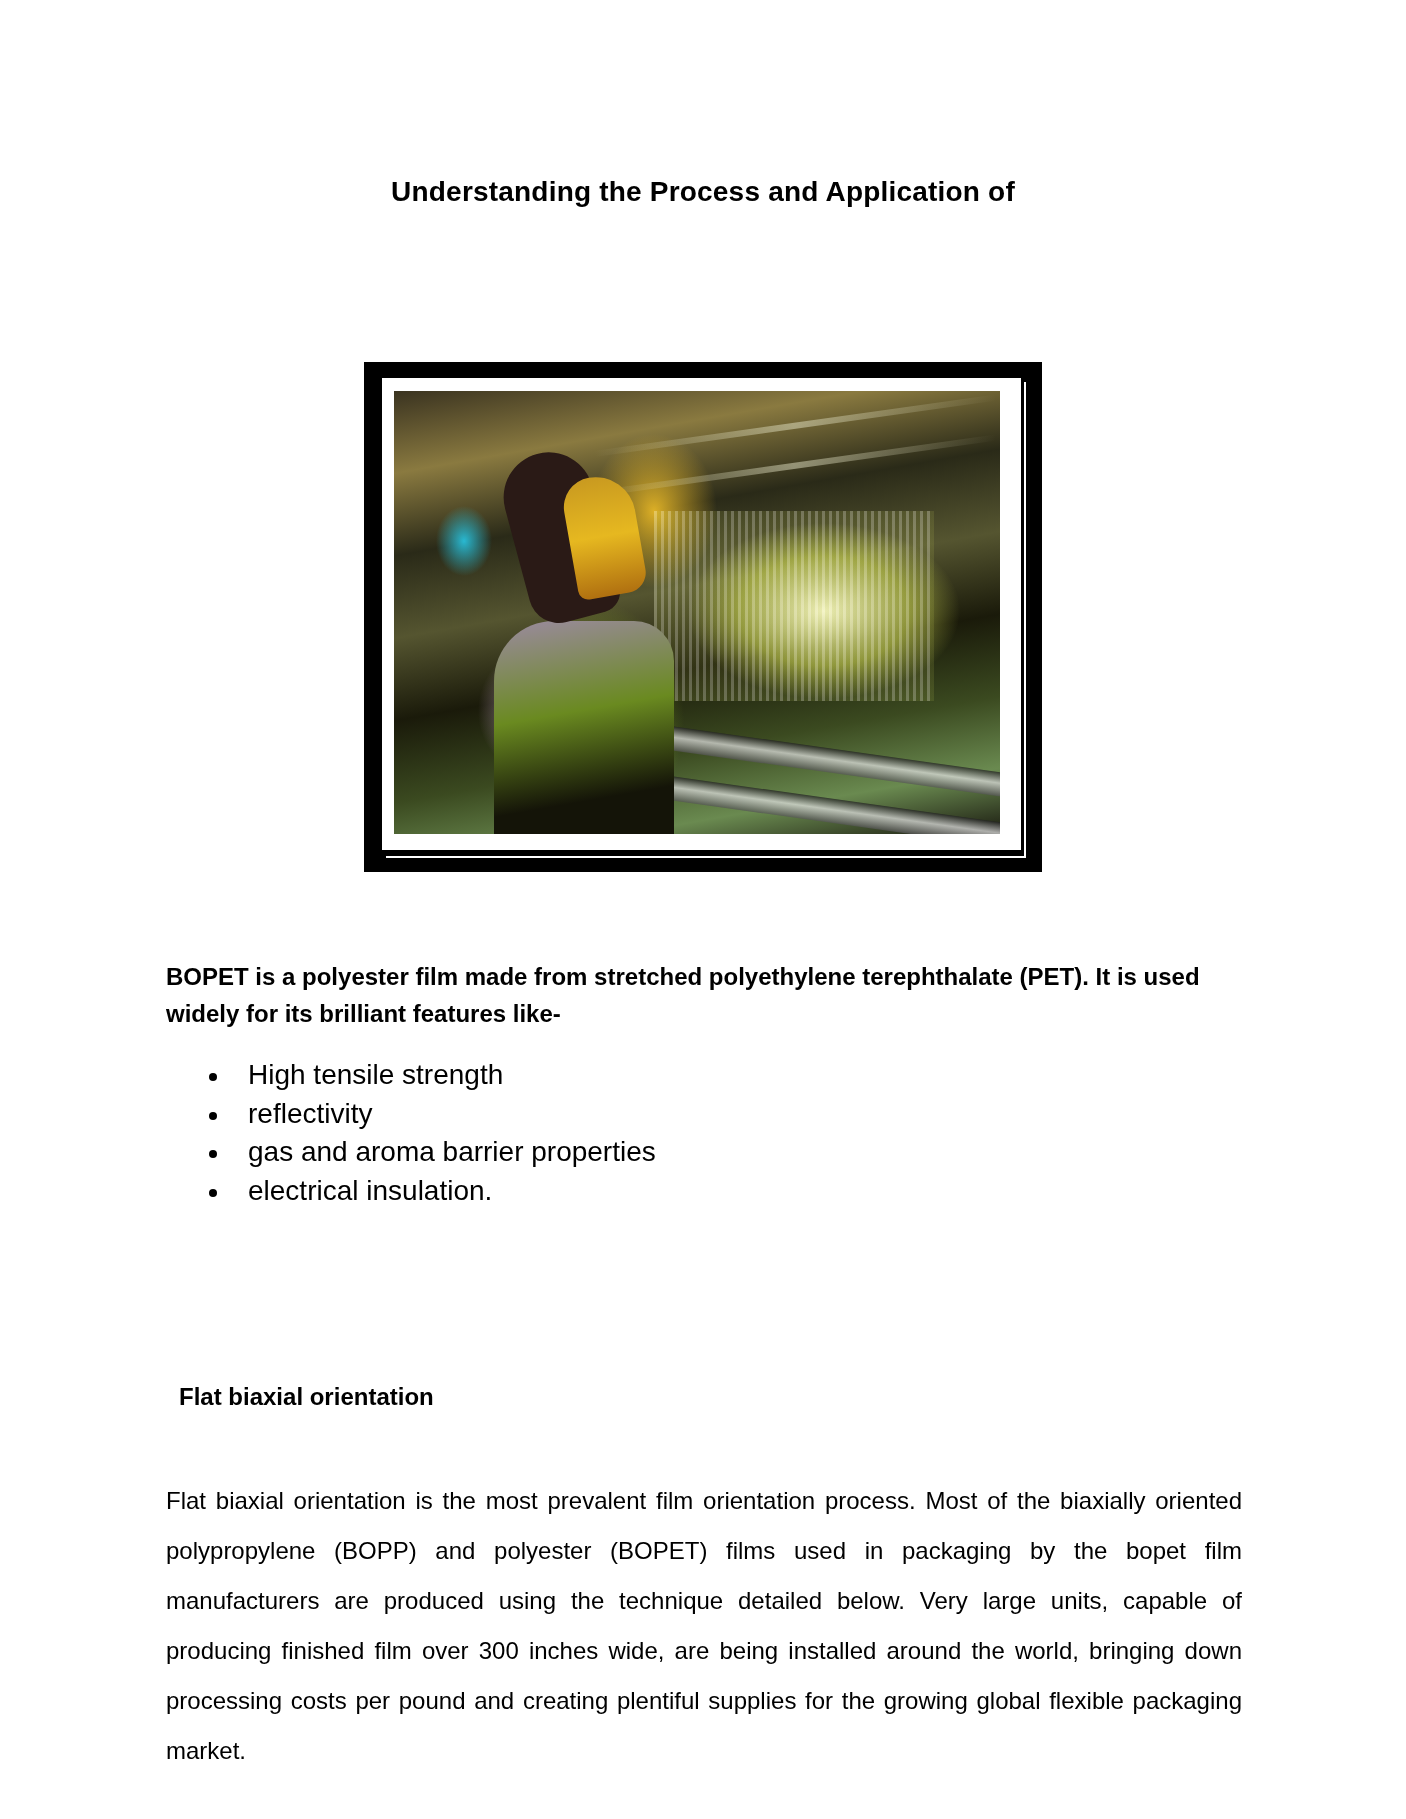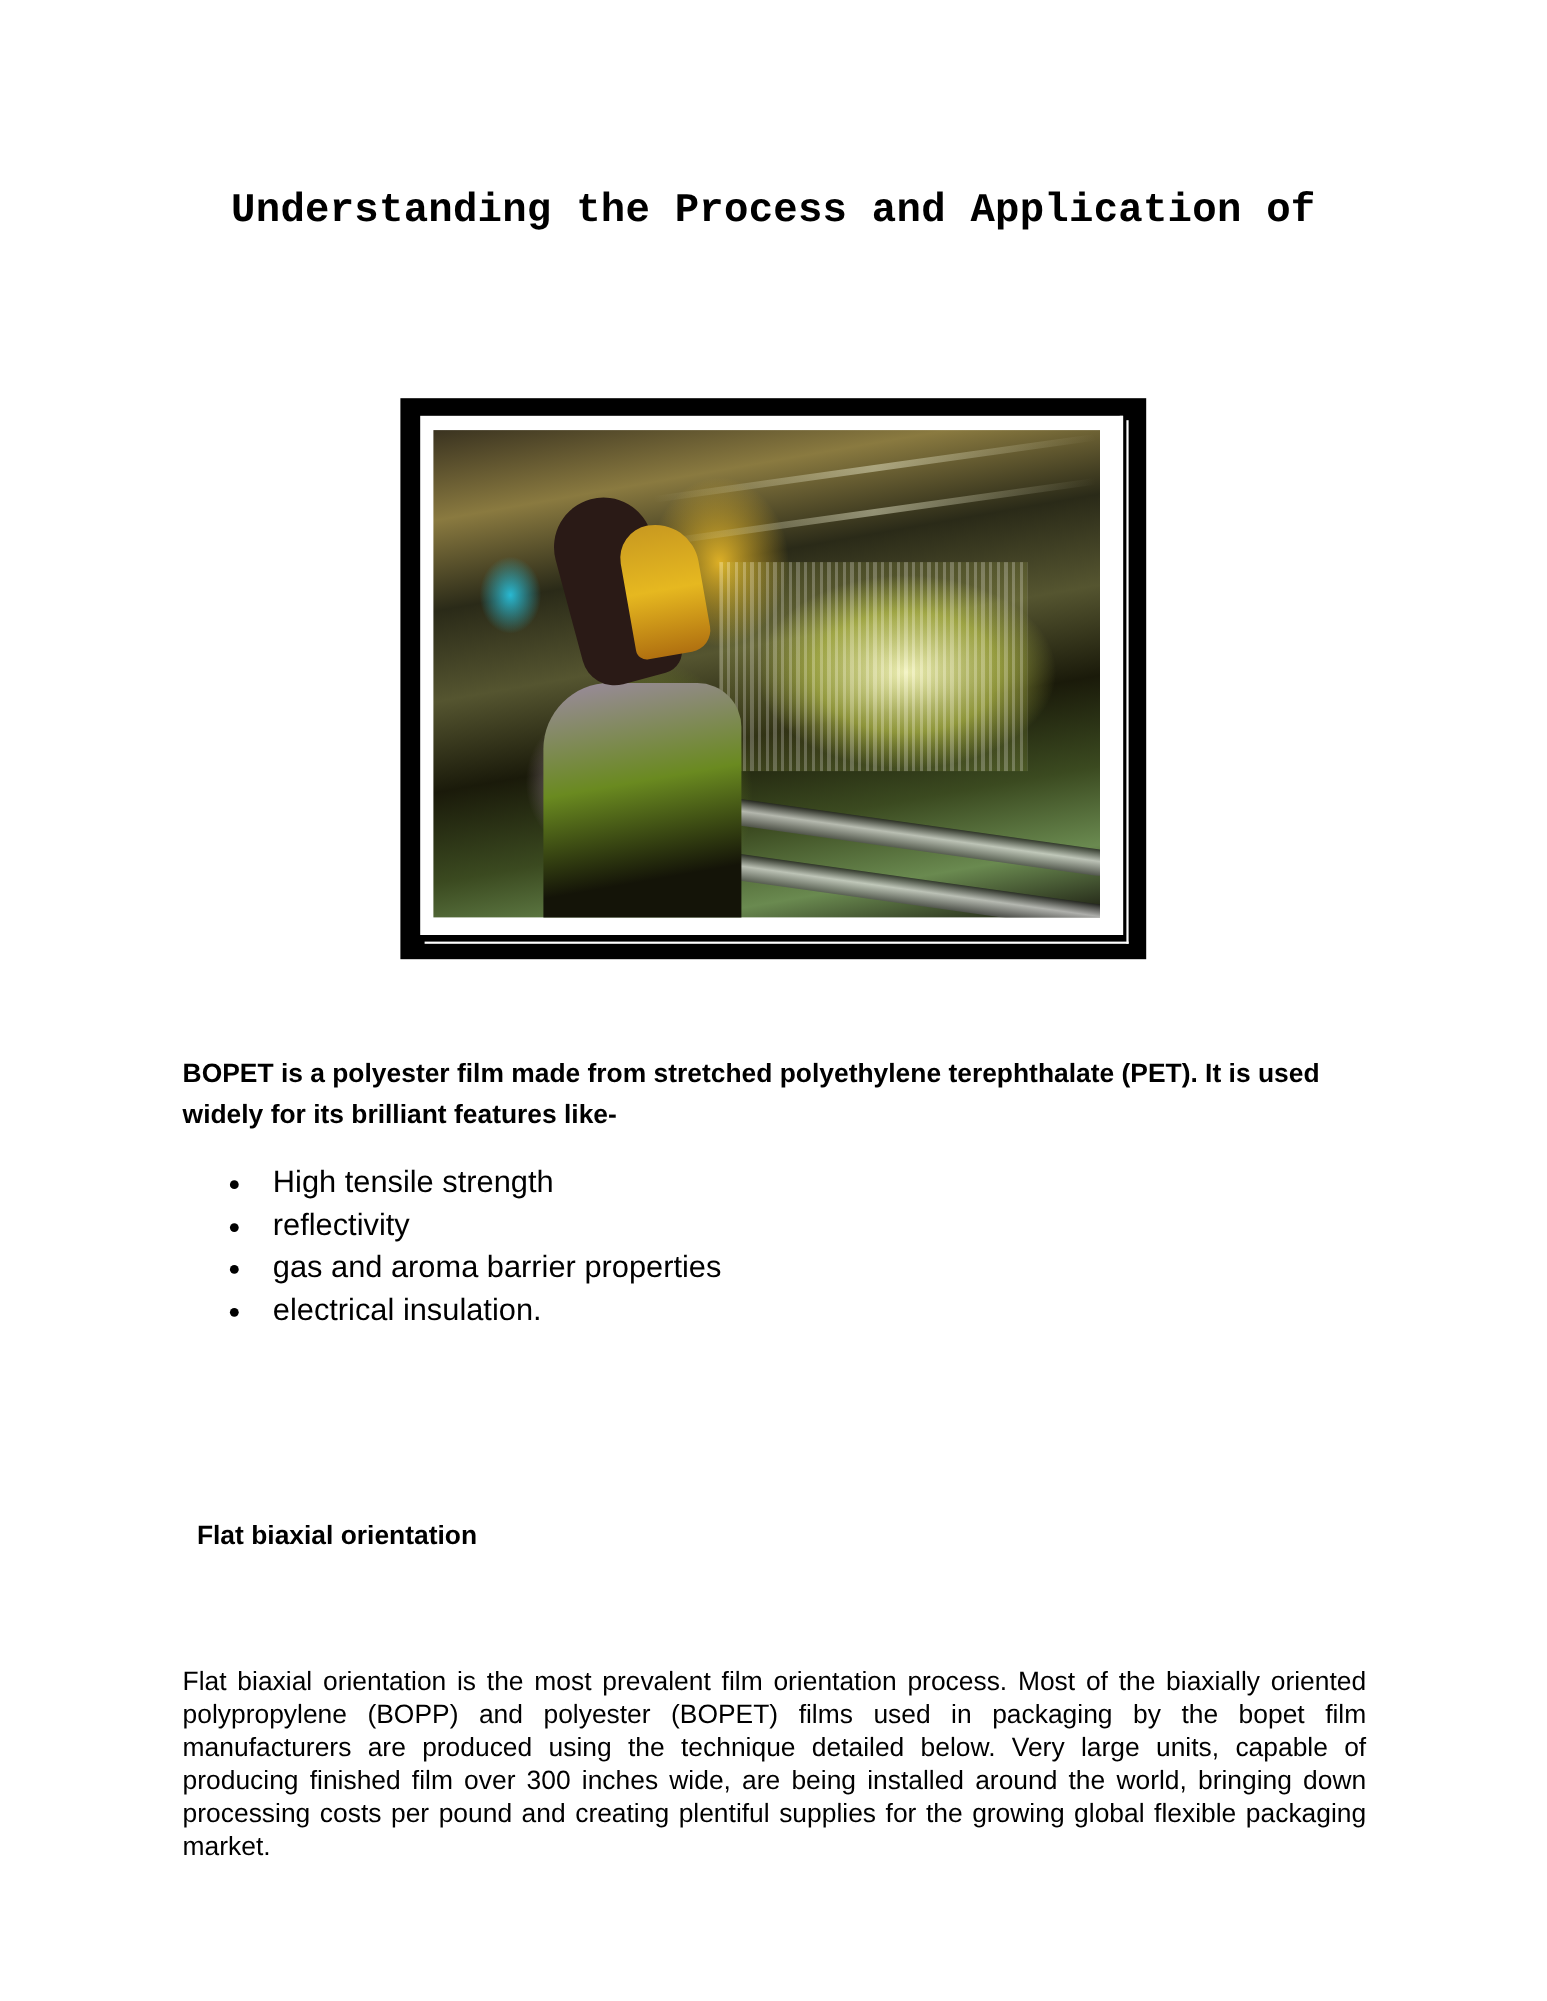--- a/index.html
+++ b/index.html
@@ -1,20 +1,20 @@
 <!DOCTYPE html>
 <html><head>
 <meta charset="utf-8">
 <style>
   html, body { margin: 0; padding: 0; background: #ffffff; }
   body { width: 1406px; height: 1819px; position: relative; overflow: hidden; font-family: "Liberation Sans", sans-serif; color: #000; }
   .page-title {
     position: absolute; left: 150px; width: 1106px; top: 163px;
-    text-align: center; font-family: Liberation Mono, monospace; font-weight: bold;
-    font-size: 37px; line-height: 58px; margin: 0; letter-spacing: 0.2px;
+    text-align: center; font-family: Liberation Sans, sans-serif; font-weight: bold;
+    font-size: 28px; line-height: 58px; margin: 0; letter-spacing: 0.2px;
   }
   .figure-frame {
     position: absolute; left: 364px; top: 362px; width: 678px; height: 510px;
     background: #000;
   }
   .figure-mat {
     position: absolute; left: 18px; top: 16px; width: 636px; height: 472px;
     background: #fff; border-right: 3px solid #fff;
   }
   .figure-mat-shadow {
@@ -70,22 +70,22 @@
   .feature-list li {
     position: relative; padding-left: 82px; font-size: 28px; line-height: 38.5px; height: 38.5px;
   }
   .feature-list .bullet {
     position: absolute; left: 43px; top: 17px; width: 8px; height: 8px; border-radius: 50%; background: #000;
   }
   .section-heading {
     position: absolute; left: 166px; top: 1368px; font-weight: bold; font-size: 24px; line-height: 32px; margin: 13px;
   }
   .section-body {
-    position: absolute; left: 166px; width: 1076px; top: 1514px;
-    font-size: 24px; line-height: 30px; text-align: justify; margin: 0;
+    position: absolute; left: 166px; width: 1076px; top: 1476px;
+    font-size: 24px; line-height: 50px; text-align: justify; margin: 0;
   }
 </style>
 </head>
 <body>
 
 <h1 class="page-title">
   <span>Understanding the Process and Application of</span><br>
 </h1>
 
 <div class="figure-frame">

